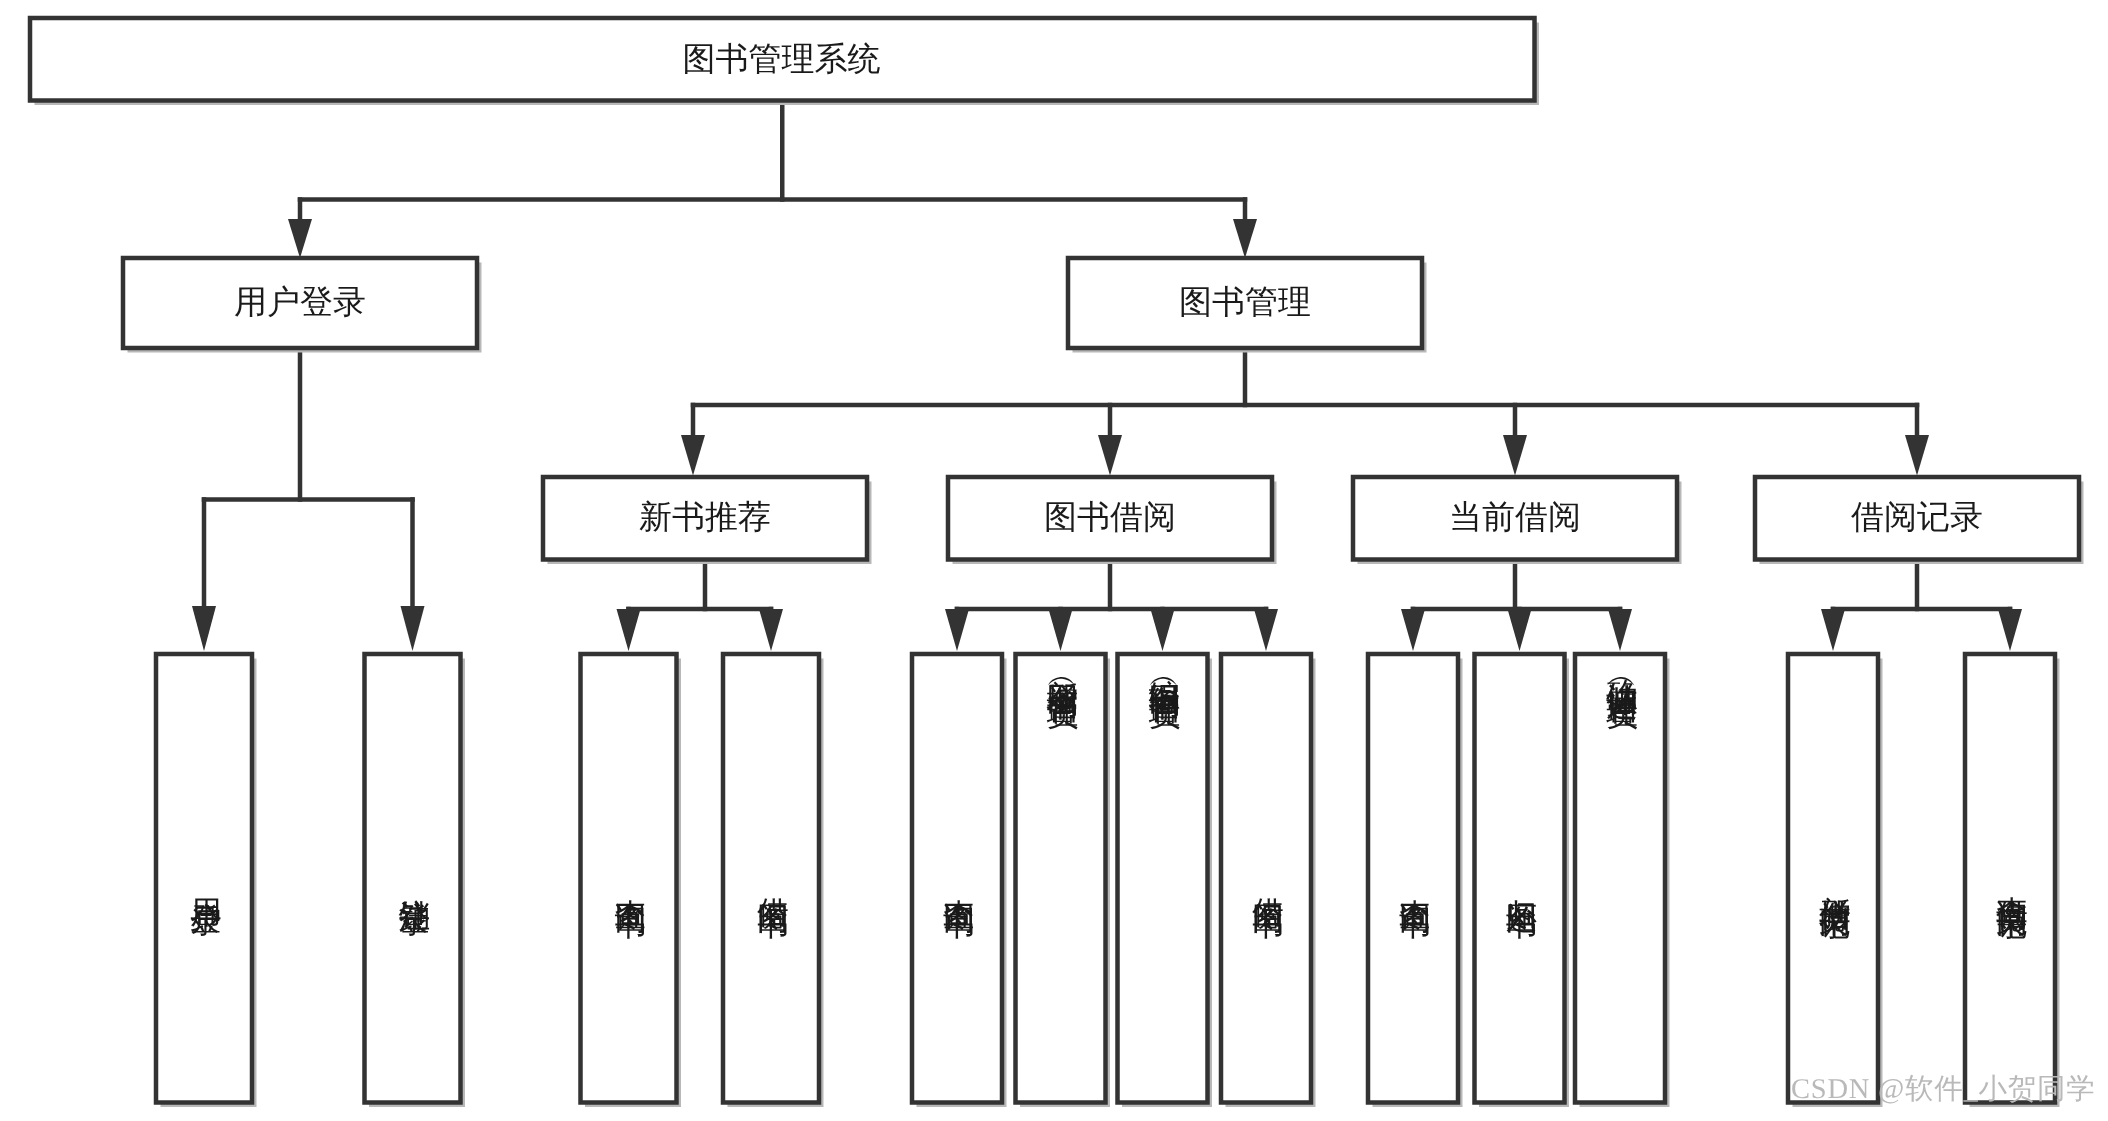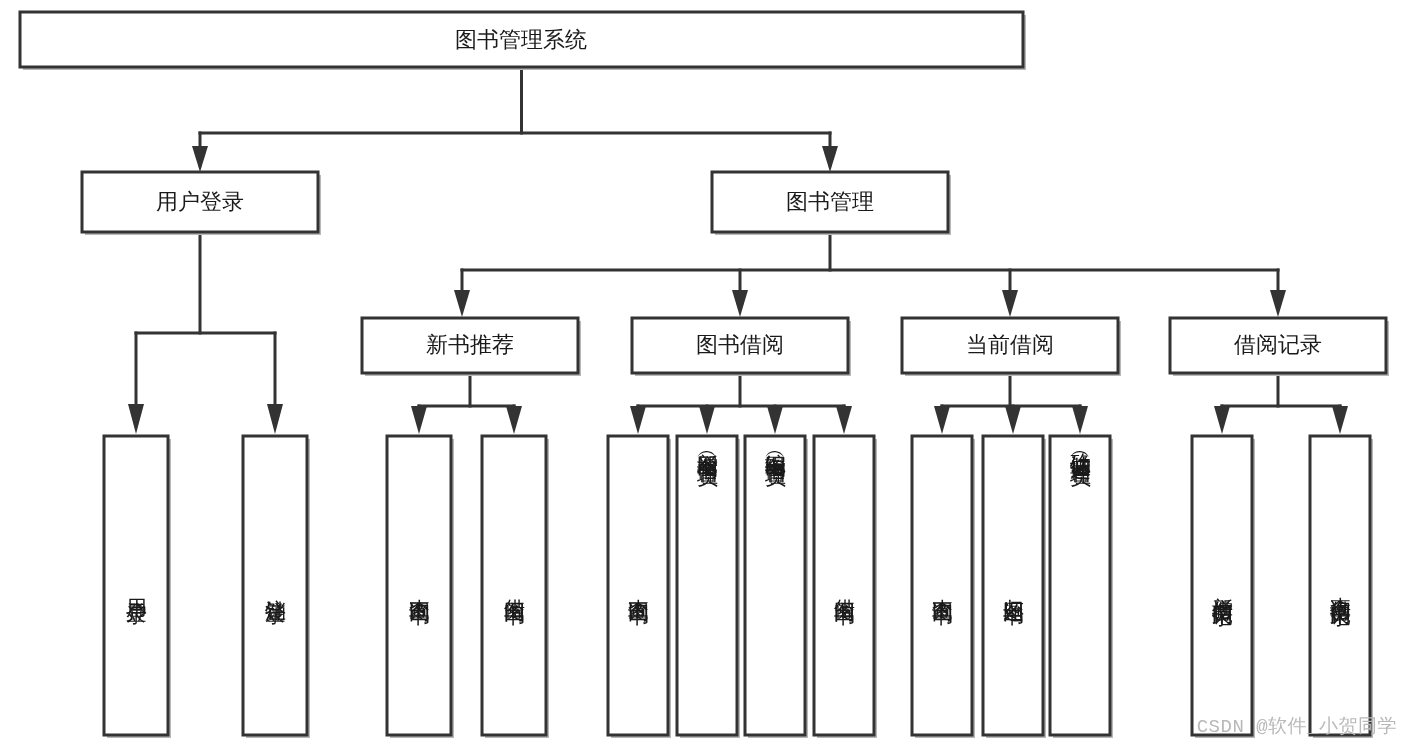--- a/index.html
+++ b/index.html
@@ -67,21 +67,21 @@
     line-height: 1.18;
     letter-spacing: 2px;
     color: #1a1a1a;
     white-space: nowrap;
     text-align: center;
   }
   .watermark {
     position: absolute;
     right: 8px;
     bottom: 8px;
-    font-family: Liberation Mono, monospace;
+    font-family: Liberation Serif, serif;
     font-size: 19px;
     color: #b9b9b9;
     letter-spacing: 0.5px;
     white-space: nowrap;
     pointer-events: none;
   }
 </style>
 </head>
 <body>
 

